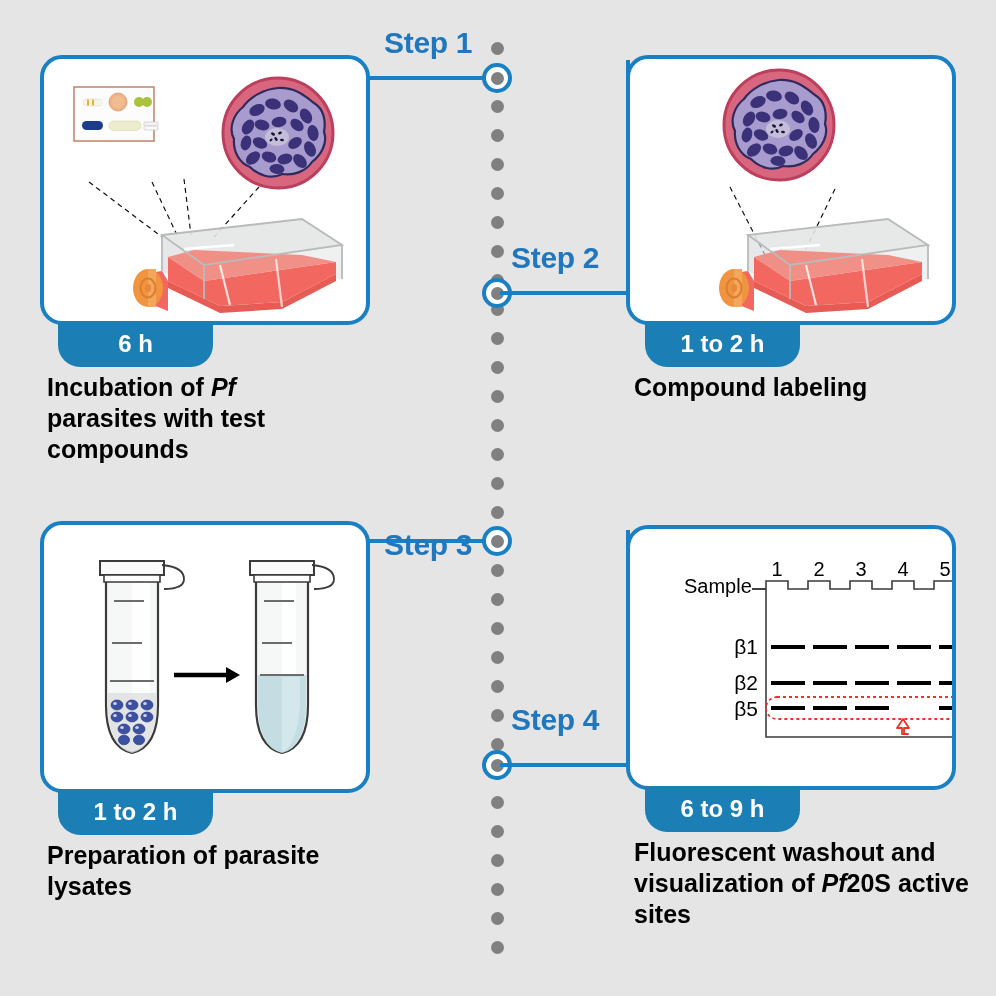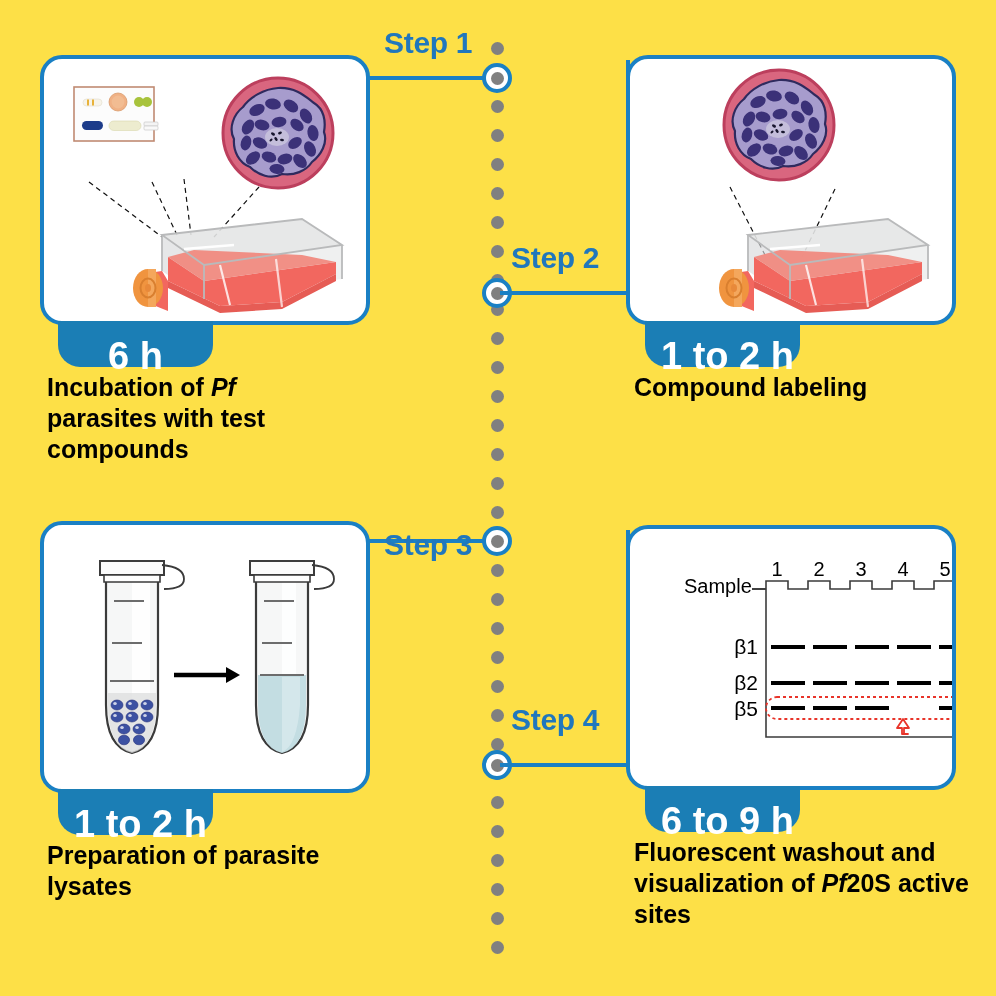--- a/index.html
+++ b/index.html
@@ -3,21 +3,21 @@
 <meta charset="utf-8">
 <title>Pf20S Proteasome Assay Workflow</title>
 <style>
   html,body{margin:0;padding:0;background:#ffffff;}
   body{
     width:996px;height:996px;
     font-family:"Liberation Sans","DejaVu Sans",sans-serif;
     -webkit-font-smoothing:antialiased;
     overflow:hidden;
   }
-  #figure{position:relative;width:996px;height:996px;background:#fde047;}
+  #figure{position:relative;width:996px;height:996px;background:#e5e5e5;}
 
   
   .timeline{position:absolute;left:491px;top:42px;width:13px;height:900px;}
   .tl-dot{position:absolute;left:0;width:13px;height:13px;border-radius:50%;
           background:#808080;}
   .tl-ring{position:absolute;width:30px;height:30px;border-radius:50%;
            border:4px solid #1a80c4;background:#ffffff;box-sizing:border-box;}
   .tl-ring .tl-inner{position:absolute;left:50%;top:50%;width:13px;height:13px;
            margin-left:-6.5px;margin-top:-6.5px;border-radius:50%;background:#808080;}
 
@@ -30,22 +30,22 @@
   .step-label{position:absolute;color:#2077bd;font-weight:bold;font-size:30px;
               letter-spacing:-0.3px;white-space:nowrap;line-height:1;}
 
   
   .card{position:absolute;border:4px solid #1a80c4;border-radius:22px;
         background:#ffffff;box-sizing:border-box;overflow:hidden;}
 
   
   .badge{position:absolute;background:#1b7eb5;color:#ffffff;
          border-bottom-left-radius:22px;border-bottom-right-radius:22px;
-         font-weight:bold;font-size:38px;line-height:46px;height:46px;
-         text-align:center;white-space:nowrap;box-sizing:border-box;padding:12px 16px;}
+         font-weight:bold;font-size:24px;line-height:46px;height:46px;
+         text-align:center;white-space:nowrap;box-sizing:border-box;padding:0 16px;}
 
   
   .caption{position:absolute;color:#000000;font-weight:bold;font-size:25px;
            line-height:31px;}
   .caption i{font-style:italic;text-align:center;}
 
   svg{display:block;}
 </style>
 </head>
 <body>

